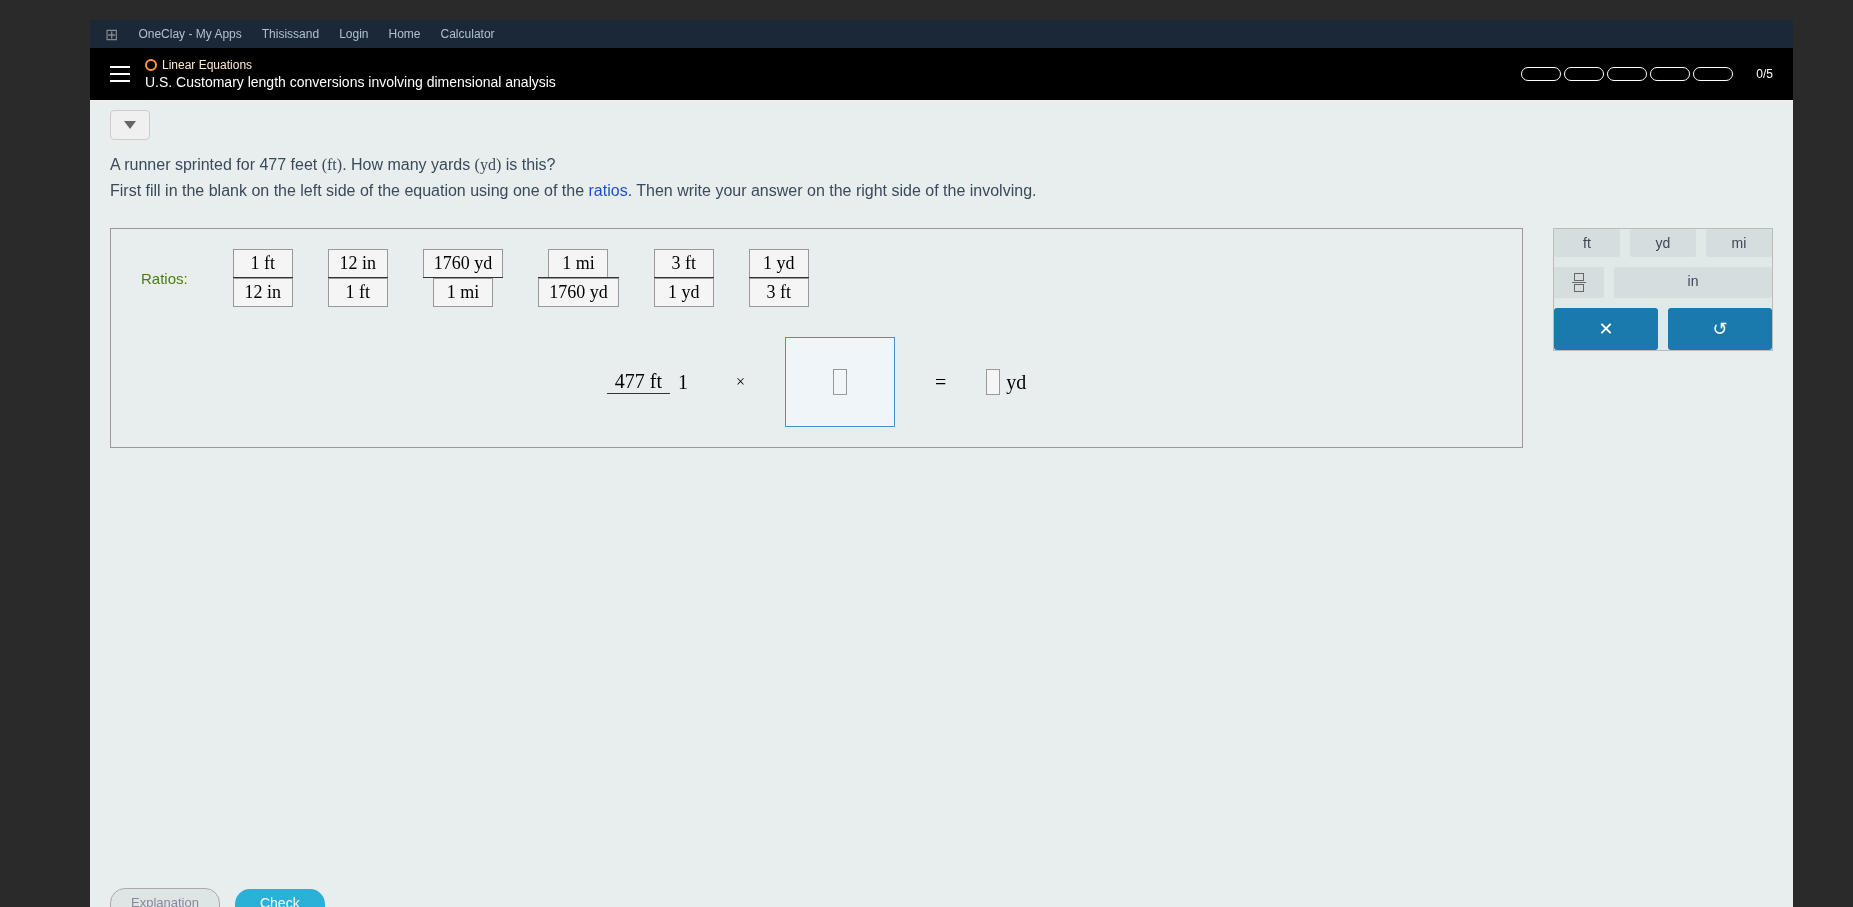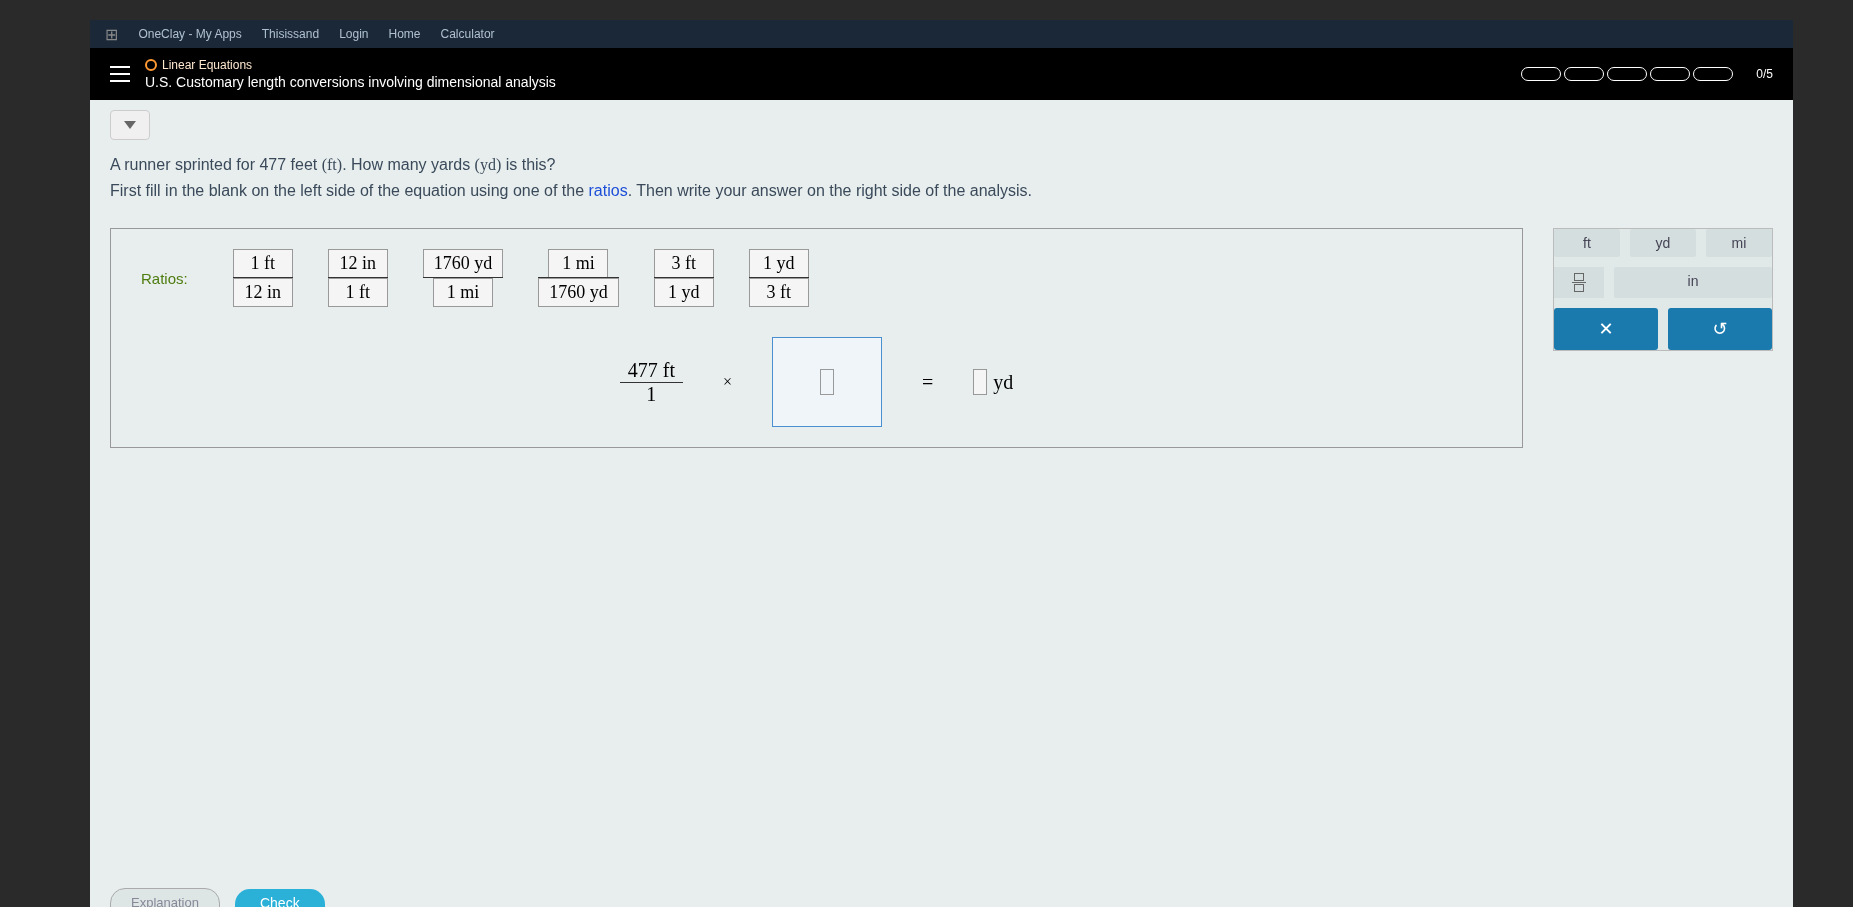--- a/index.html
+++ b/index.html
@@ -33,21 +33,21 @@
     .problem-container { border: 1px solid #999; background: #e8eeee; padding: 20px 30px; flex: 1; }
     
     .ratios-row { display: flex; align-items: center; gap: 35px; margin-bottom: 30px; }
     .ratios-label { font-size: 15px; color: #4d7c0f; margin-right: 10px; }
     .ratio-frac { display: inline-flex; flex-direction: column; align-items: center; font-family: 'Times New Roman', serif; font-size: 18px; cursor: pointer; }
     .ratio-num, .ratio-den { border: 1px solid #999; background: #f5f5f5; padding: 3px 10px; min-width: 60px; text-align: center; }
     .ratio-num { border-bottom: none; }
     .ratio-line { width: 100%; height: 1px; background: #333; }
     
     .equation-row { display: flex; align-items: center; justify-content: center; gap: 40px; font-family: 'Times New Roman', serif; font-size: 20px; }
-    .start-frac { display: inline-flex; flex-direction: column; align-items: center; }
+    .start-frac { display: inline-flex; flex-direction: row; align-items: center; }
     .start-num { border-bottom: 1px solid #333; padding: 0 8px; }
     .start-den { padding: 0 8px; }
     .mult-sign { font-size: 16px; }
     .drop-box { width: 110px; height: 90px; border: 1px solid #4a90d0; background: #f0f5fa; display: flex; align-items: center; justify-content: center; }
     .drop-inner { width: 14px; height: 26px; border: 1px solid #999; }
     .equals { font-size: 20px; }
     .answer-area { display: flex; align-items: center; gap: 6px; }
     .answer-box { width: 14px; height: 26px; border: 1px solid #999; background: #f5f5f5; }
     
     .toolbox { width: 220px; background: #e0e8e8; border: 1px solid #bbb; display: flex; flex-direction: column; gap: 10px; height: fit-content; }
@@ -108,21 +108,21 @@
     <div class="score">0/5</div>
   </div>
 
   <div class="content-area">
     <div class="collapse-btn">
         <div class="chevron-down"></div>
       </div>
 
     <div class="question-text">
       <span>A runner sprinted for 477 feet </span><span class="paren">(ft)</span><span>. How many yards </span><span class="paren">(yd)</span><span> is this?</span><br>
-      <span>First fill in the blank on the left side of the equation using one of the </span><span class="ratios-link">ratios</span><span>. Then write your answer on the right side of the analysis.</span>
+      <span>First fill in the blank on the left side of the equation using one of the </span><span class="ratios-link">ratios</span><span>. Then write your answer on the right side of the involving.</span>
     </div>
 
     <div class="work-area">
       <div class="problem-container">
         <div class="ratios-row">
           <span class="ratios-label">Ratios:</span>
           <div class="ratio-frac">
               <div class="ratio-num">1 ft</div>
               <div class="ratio-line"></div>
               <div class="ratio-den">12 in</div>

